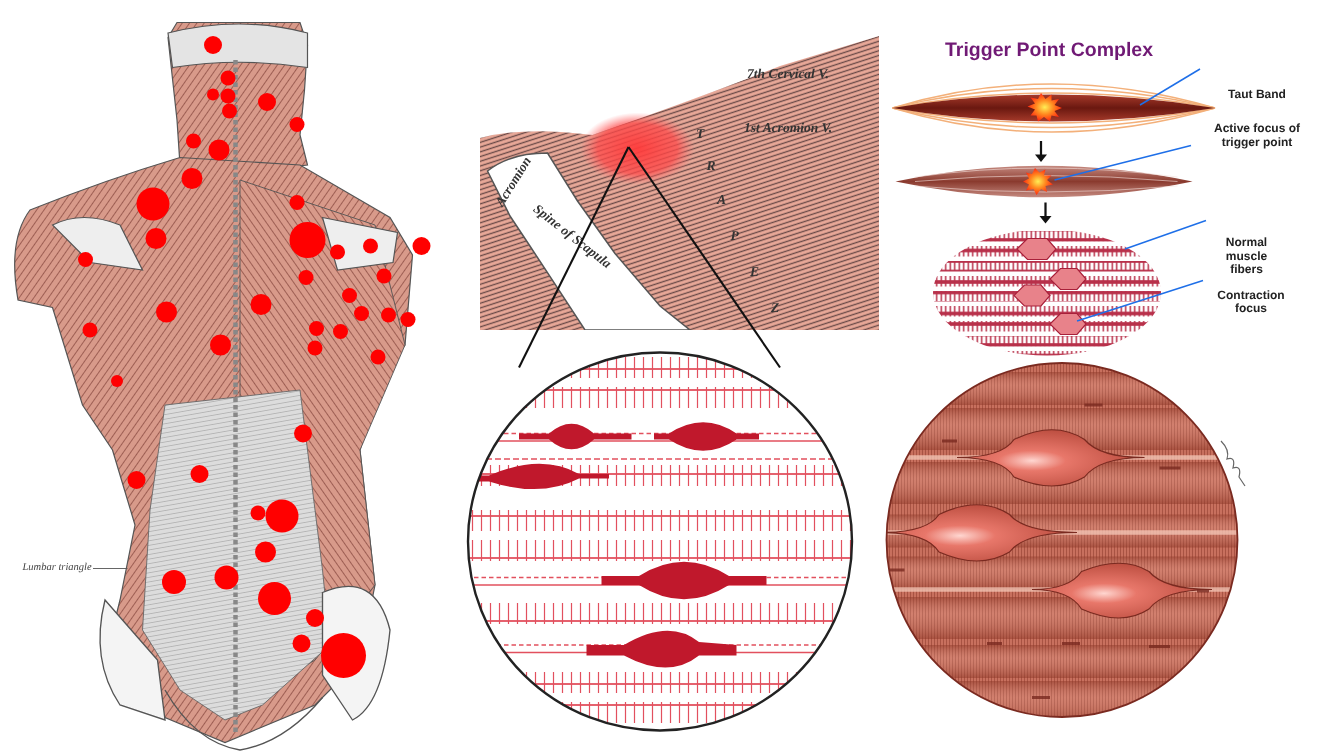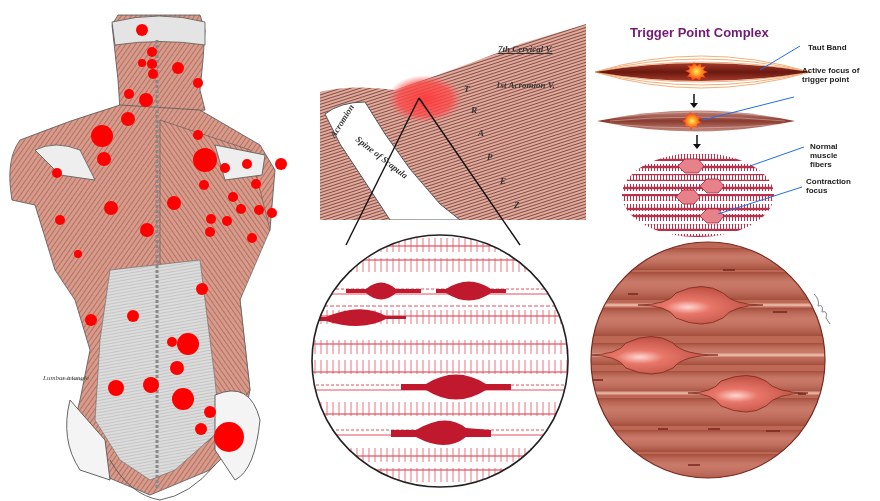--- a/index.html
+++ b/index.html
@@ -1,20 +1,20 @@
 <!DOCTYPE html>
 <html><head>
 <meta charset="utf-8">
 <style>
   html, body { margin: 0; padding: 0; background: #ffffff; }
   body { width: 880px; height: 501px; position: relative; overflow: hidden; font-family: "Liberation Sans", sans-serif; }
   .panel { position: absolute; }
   svg { display: block; }
   .title { position: absolute; font-weight: bold; font-size: 13px; color: #701a75; }
-  .callout { position: absolute; font-weight: bold; font-size: 8px; color: #222; line-height: 9px; }
+  .callout { position: absolute; font-weight: bold; font-size: 8px; color: #222; text-align: center; line-height: 9px; margin-top: 15px; }
   .anat-label { position: absolute; font-family: "Liberation Serif", serif; font-style: italic; font-size: 7px; color: #444; }
   .anat-label-lg { position: absolute; font-family: "Liberation Serif", serif; font-style: italic; font-weight: bold; font-size: 9px; color: #333; }
 </style>
 </head>
 <body>
 
 <div class="panel" style="left:0;top:0;width:300px;height:501px;">
   <svg width="300" height="501">
     <defs>
       <pattern id="muscleLines" width="4" height="4" patternUnits="userSpaceOnUse" patternTransform="rotate(35)">
@@ -43,21 +43,21 @@
     <path d="M110,270 L200,260 L215,380 L220,430 L175,470 L150,480 L120,460 L95,420 L100,340 Z" fill="url(#fasciaLines)" stroke="#666" stroke-width="0.6"></path>
 
     <line x1="157" y1="40" x2="157" y2="490" stroke="#888" stroke-width="3" stroke-dasharray="3,2"></line>
 
     <path d="M70,400 Q60,440 80,470 L110,480 L105,440 Z" fill="#f4f4f4" stroke="#555" stroke-width="0.9"></path>
     <path d="M215,395 Q250,380 260,420 Q255,470 235,480 L215,450 Z" fill="#f4f4f4" stroke="#555" stroke-width="0.9"></path>
     <path d="M110,460 Q130,495 160,500 Q190,495 215,465" fill="none" stroke="#555" stroke-width="0.9"></path>
 
     <line x1="62" y1="379" x2="85" y2="379" stroke="#555" stroke-width="0.6"></line>
   </svg>
-  <span class="anat-label" style="left:15px;top:374px;margin-left:28px;">Lumbar triangle</span>
+  <span class="anat-label" style="left:15px;top:374px;">Lumbar triangle</span>
   <svg width="300" height="501" style="position:absolute;left:0;top:0;" id="markers-svg">
       <circle cx="142" cy="30" r="6" fill="#ff0000"></circle>
       <circle cx="152" cy="52" r="5" fill="#ff0000"></circle>
       <circle cx="142" cy="63" r="4" fill="#ff0000"></circle>
       <circle cx="152" cy="64" r="5" fill="#ff0000"></circle>
       <circle cx="153" cy="74" r="5" fill="#ff0000"></circle>
       <circle cx="178" cy="68" r="6" fill="#ff0000"></circle>
       <circle cx="198" cy="83" r="5" fill="#ff0000"></circle>
       <circle cx="129" cy="94" r="5" fill="#ff0000"></circle>
       <circle cx="146" cy="100" r="7" fill="#ff0000"></circle>
@@ -110,21 +110,21 @@
       <radialGradient id="hotspot" cx="50%" cy="50%" r="50%">
         <stop offset="0%" stop-color="#ff3b3b" stop-opacity="0.95"></stop>
         <stop offset="70%" stop-color="#ff4a4a" stop-opacity="0.75"></stop>
         <stop offset="100%" stop-color="#ff6b6b" stop-opacity="0"></stop>
       </radialGradient>
     </defs>
     <path d="M0,68 Q30,60 75,66 Q150,40 200,20 L266,0 L266,196 L0,196 Z" fill="url(#trapLines)"></path>
     <path d="M5,90 Q20,78 45,78 L65,110 L90,145 L120,180 L140,196 L70,196 Q40,150 20,120 Z" fill="#ffffff" stroke="#555" stroke-width="1"></path>
     <ellipse cx="105" cy="75" rx="38" ry="24" fill="url(#hotspot)"></ellipse>
   </svg>
-  <span class="anat-label-lg" style="left:178px;top:20px;text-decoration:underline;">7th Cervical V.</span>
+  <span class="anat-label-lg" style="left:178px;top:20px;">7th Cervical V.</span>
   <span class="anat-label-lg" style="left:176px;top:56px;">1st Acromion V.</span>
   <span class="anat-label-lg" style="left:8px;top:110px;transform:rotate(-58deg);transform-origin:left top;">Acromion</span>
   <span class="anat-label-lg" style="left:40px;top:110px;transform:rotate(38deg);transform-origin:left top;">Spine of Scapula</span>
   <span class="anat-label-lg" style="left:144px;top:60px;">T</span>
   <span class="anat-label-lg" style="left:151px;top:81px;">R</span>
   <span class="anat-label-lg" style="left:158px;top:104px;">A</span>
   <span class="anat-label-lg" style="left:167px;top:128px;">P</span>
   <span class="anat-label-lg" style="left:180px;top:152px;">E</span>
   <span class="anat-label-lg" style="left:194px;top:176px;">Z</span>
 </div>

